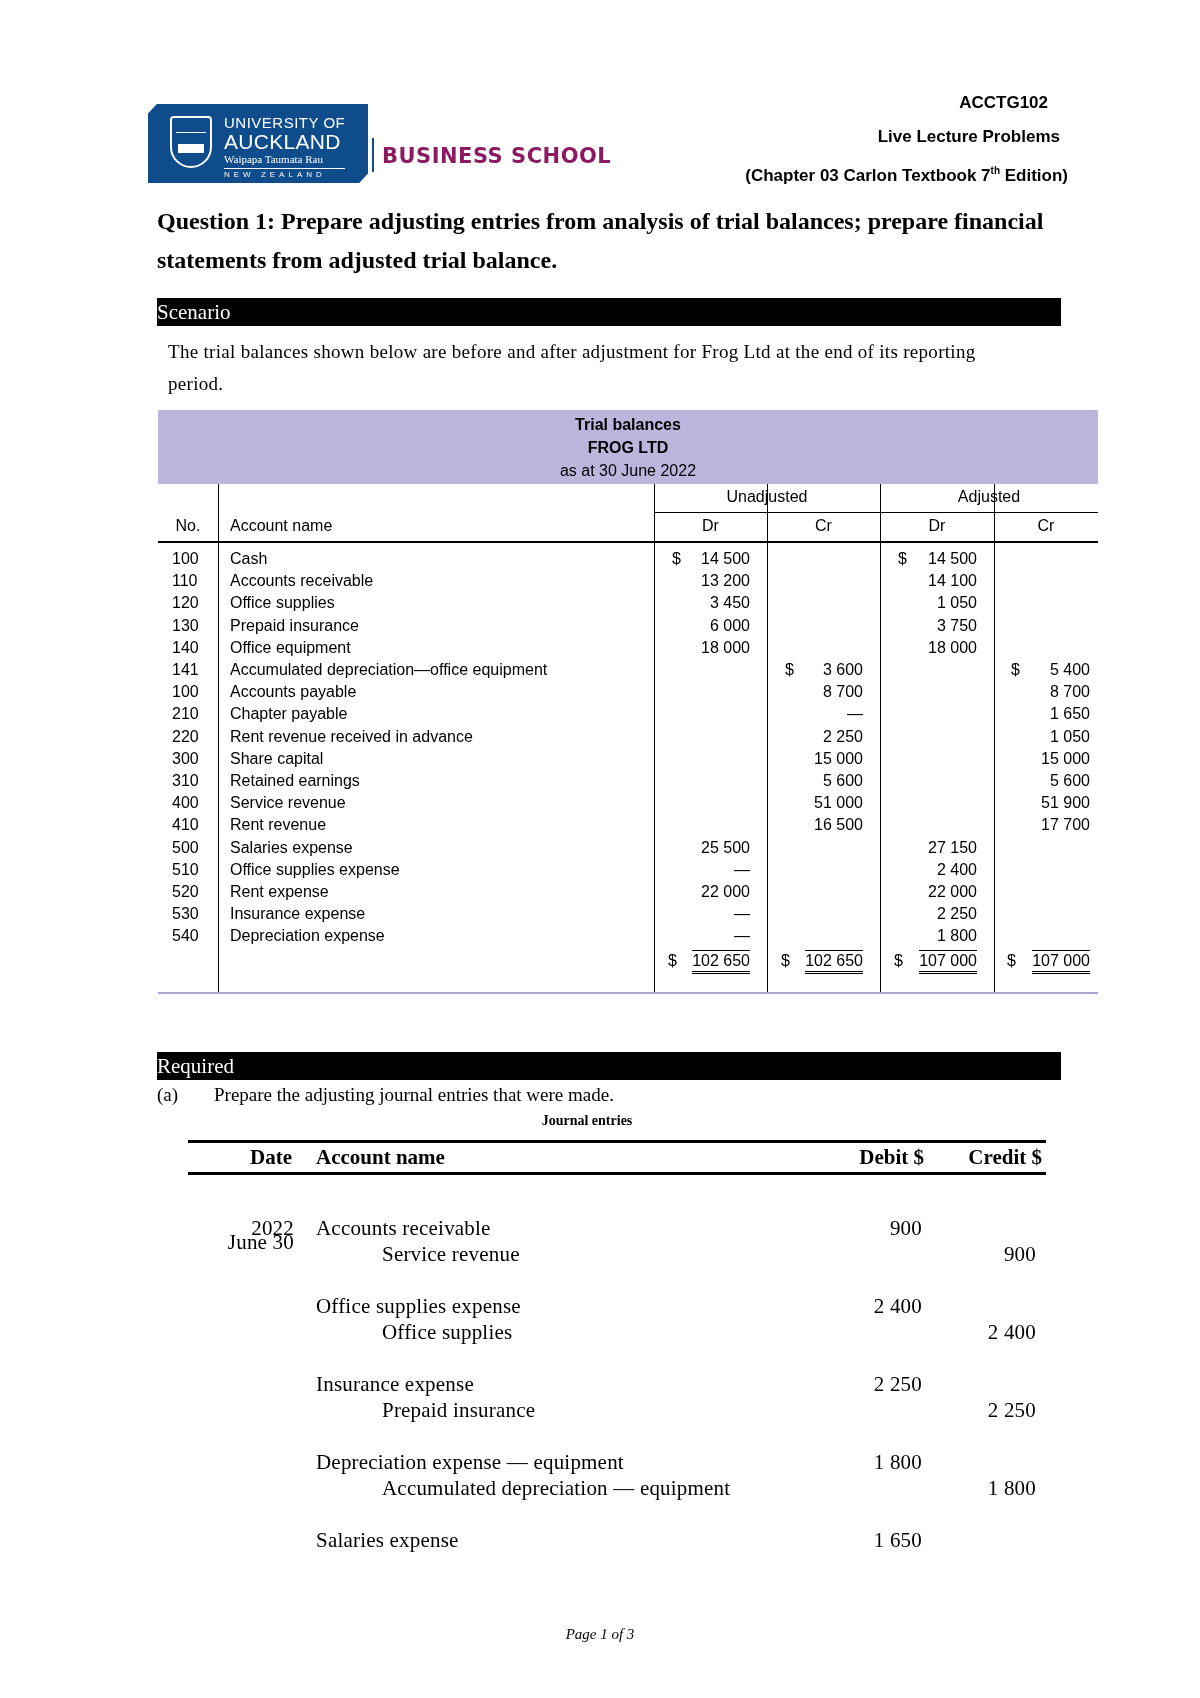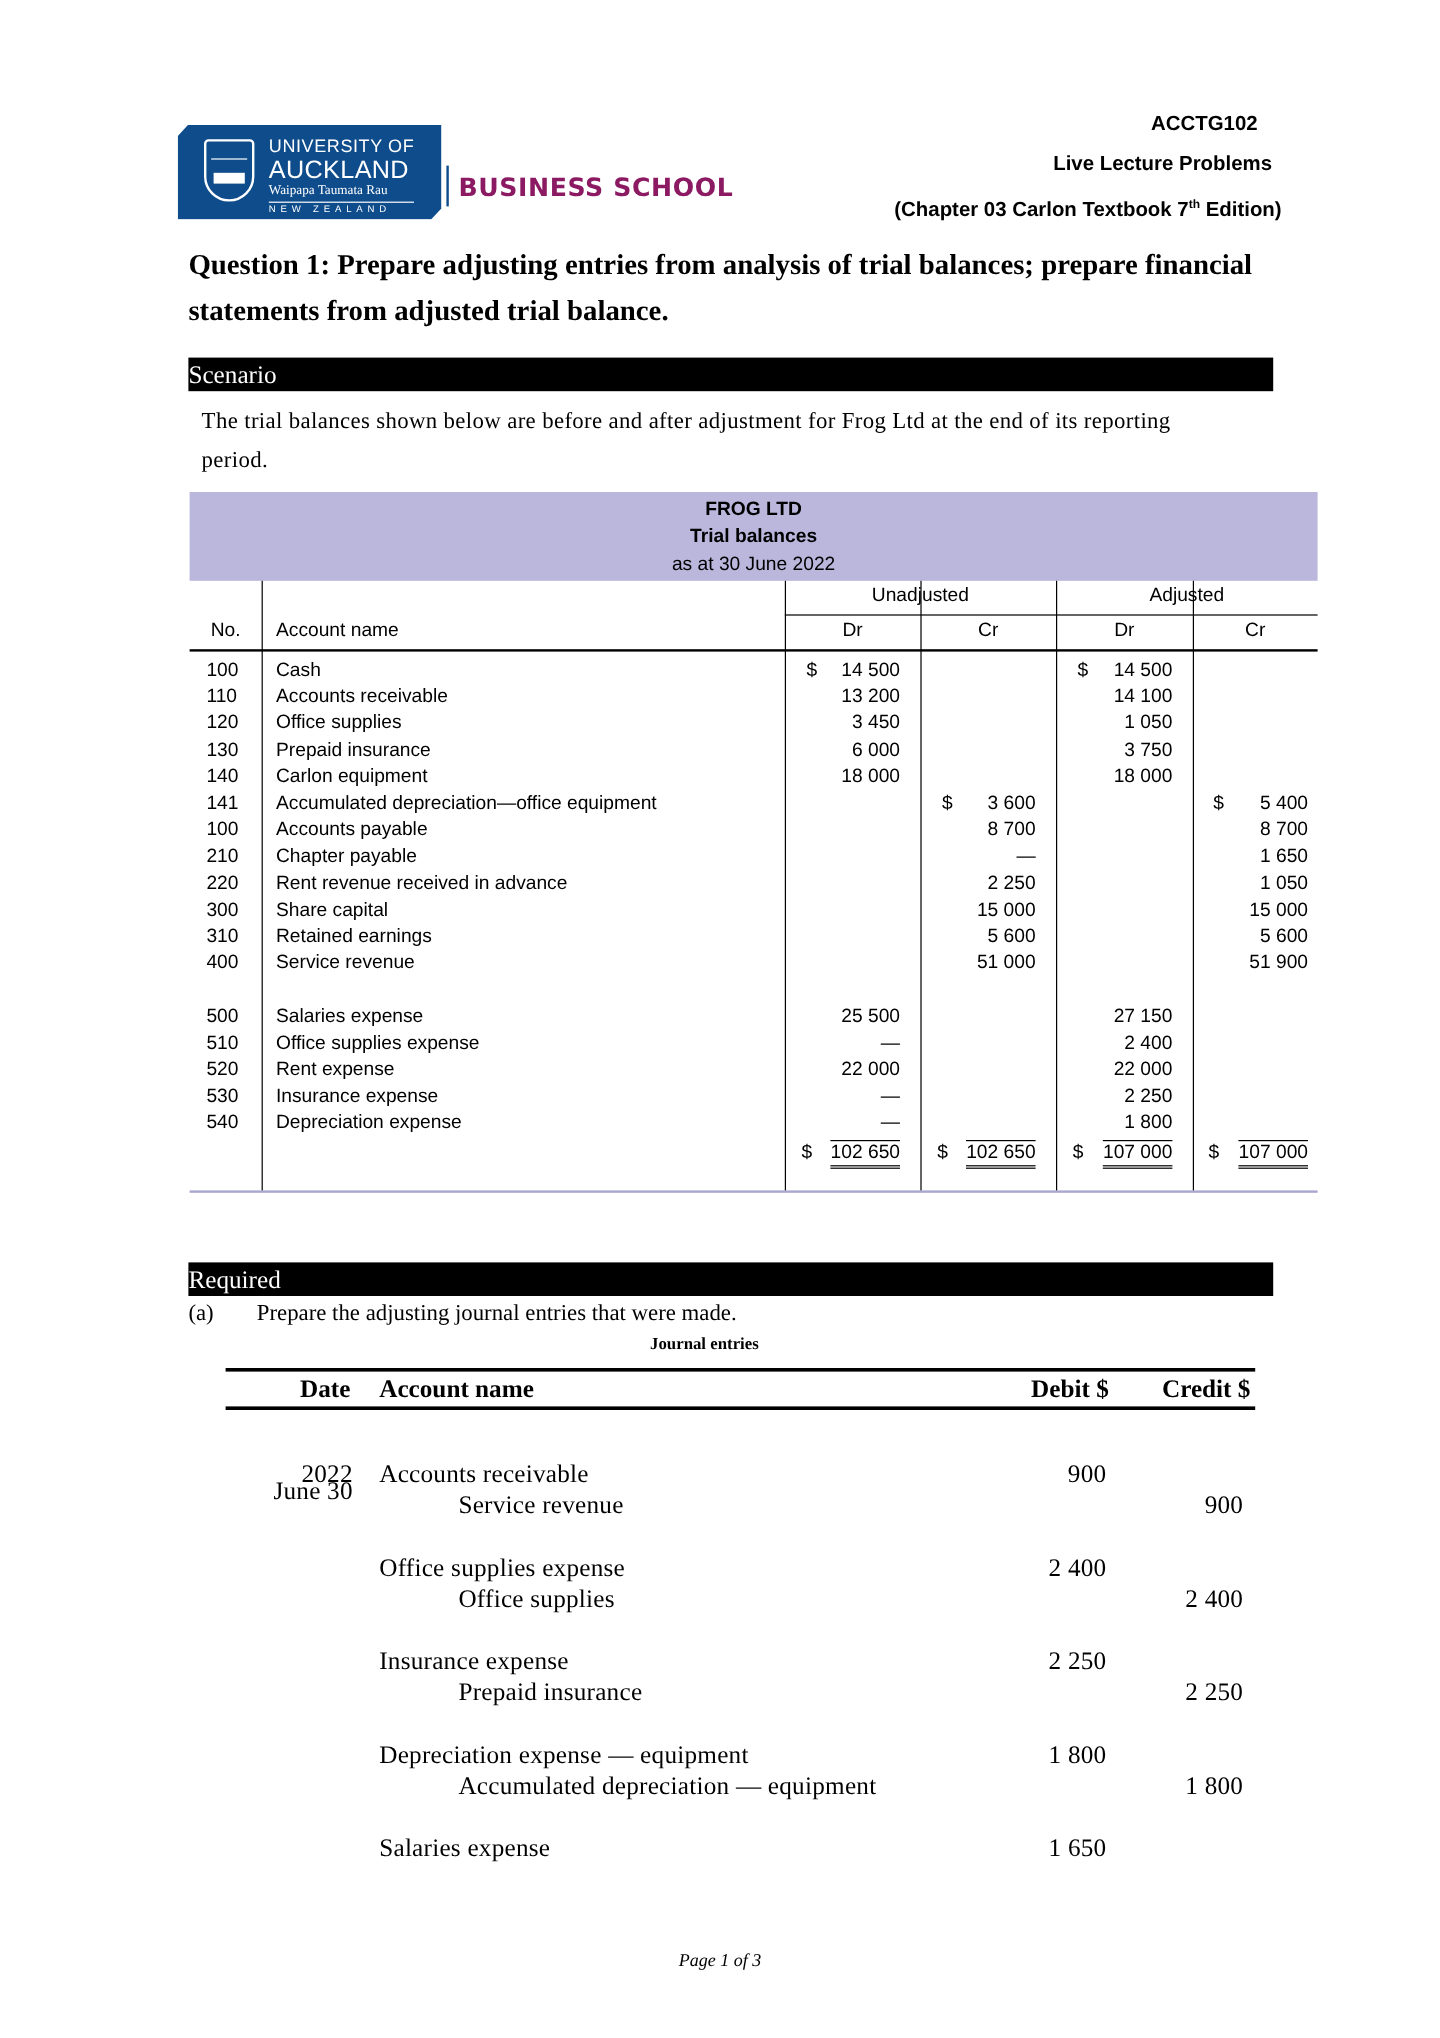--- a/index.html
+++ b/index.html
@@ -84,22 +84,22 @@
   <div><span>(Chapter 03 Carlon Textbook 7</span><sup>th</sup><span> Edition)</span></div>
 </div>
 
 <div class="question">Question 1: Prepare adjusting entries from analysis of trial balances; prepare financial statements from adjusted trial balance.</div>
 
 <div class="bar-heading" style="top:298px">Scenario</div>
 <div class="scenario-text">The trial balances shown below are before and after adjustment for Frog Ltd at the end of its reporting period.</div>
 
 <div class="tb">
   <div class="tb-title">
+    <div class="bold">Trial balances</div>
     <div class="bold">FROG LTD</div>
-    <div class="bold">Trial balances</div>
     <div>as at 30 June 2022</div>
   </div>
   <div class="tb-grid" id="tb-grid">
     <div class="vline" style="left:60px"></div>
     <div class="vline" style="left:496px"></div>
     <div class="vline" style="left:609px"></div>
     <div class="vline" style="left:722px"></div>
     <div class="vline" style="left:836px"></div>
     <div class="hline" style="left:496px;width:444px;top:28px"></div>
     <div class="hline" style="left:0;width:940px;top:57px;height:2px"></div>
@@ -140,21 +140,21 @@
       <div class="row" style="top: 130.6px;">
         <span class="c-no">130</span>
         <span class="c-name">Prepaid insurance</span>
         <span class="amt" style="right: 348px;">6 000</span>
         <span class="amt" style="right: 235px;"></span>
         <span class="amt" style="right: 121px;">3 750</span>
         <span class="amt" style="right: 8px;"></span>
       </div>
       <div class="row" style="top: 152.8px;">
         <span class="c-no">140</span>
-        <span class="c-name">Carlon equipment</span>
+        <span class="c-name">Office equipment</span>
         <span class="amt" style="right: 348px;">18 000</span>
         <span class="amt" style="right: 235px;"></span>
         <span class="amt" style="right: 121px;">18 000</span>
         <span class="amt" style="right: 8px;"></span>
       </div>
       <div class="row" style="top: 175px;">
         <span class="c-no">141</span>
         <span class="c-name">Accumulated depreciation—office equipment</span>
         <span class="amt" style="right: 348px;"></span>
         <span class="amt" style="right: 235px;">3 600</span>
@@ -203,20 +203,28 @@
         <span class="amt" style="right: 121px;"></span>
         <span class="amt" style="right: 8px;">5 600</span>
       </div>
       <div class="row" style="top: 308.2px;">
         <span class="c-no">400</span>
         <span class="c-name">Service revenue</span>
         <span class="amt" style="right: 348px;"></span>
         <span class="amt" style="right: 235px;">51 000</span>
         <span class="amt" style="right: 121px;"></span>
         <span class="amt" style="right: 8px;">51 900</span>
+      </div>
+      <div class="row" style="top: 330.4px;">
+        <span class="c-no">410</span>
+        <span class="c-name">Rent revenue</span>
+        <span class="amt" style="right: 348px;"></span>
+        <span class="amt" style="right: 235px;">16 500</span>
+        <span class="amt" style="right: 121px;"></span>
+        <span class="amt" style="right: 8px;">17 700</span>
       </div>
       <div class="row" style="top: 352.6px;">
         <span class="c-no">500</span>
         <span class="c-name">Salaries expense</span>
         <span class="amt" style="right: 348px;">25 500</span>
         <span class="amt" style="right: 235px;"></span>
         <span class="amt" style="right: 121px;">27 150</span>
         <span class="amt" style="right: 8px;"></span>
       </div>
       <div class="row" style="top: 374.8px;">

